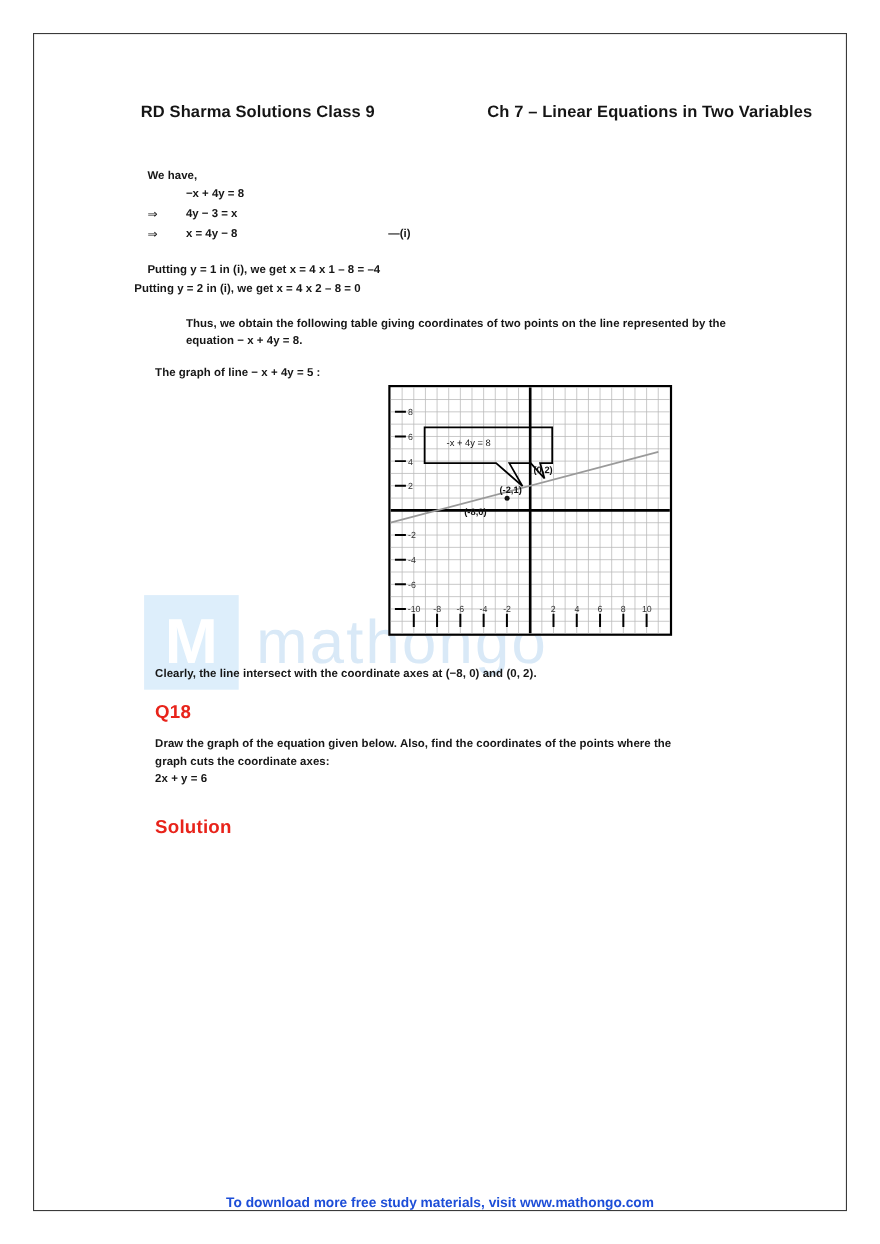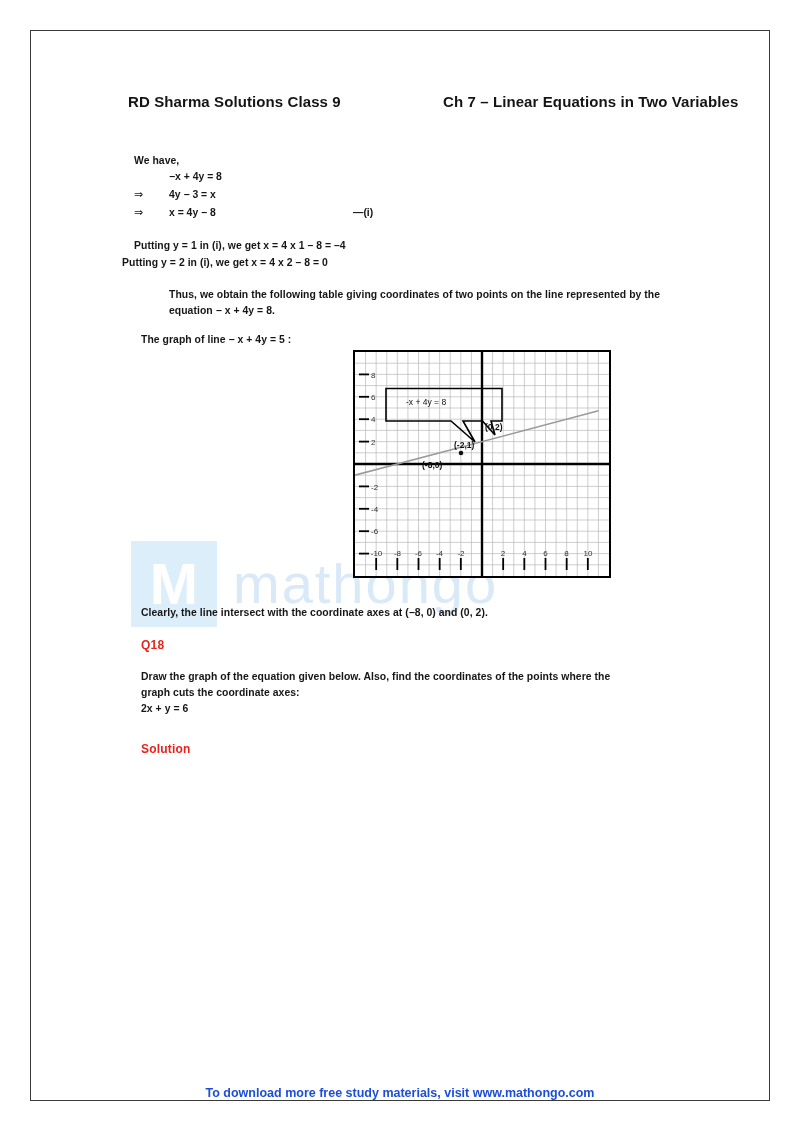--- a/index.html
+++ b/index.html
@@ -80,21 +80,21 @@
     white-space: nowrap;
   }
   .body-wrap { white-space: normal; width: 492px; }
   .ital { }
 
   .eqrow { position: absolute; font-size: 10.4px; font-weight: 700; color: #161616; }
   .arrow { position: absolute; font-size: 11px; font-weight: 400; color: #161616; }
 
   .redhead {
     position: absolute;
-    font-size: 12px; font-weight: 700;
+    font-size: 17px; font-weight: 700;
     color: #e8231a;
     letter-spacing: .2px;
   }
 
   #footer {
     position: absolute;
     left: 0; right: 0; top: 1055px;
     text-align: center;
     font-size: 12.5px;
     font-weight: 700;

